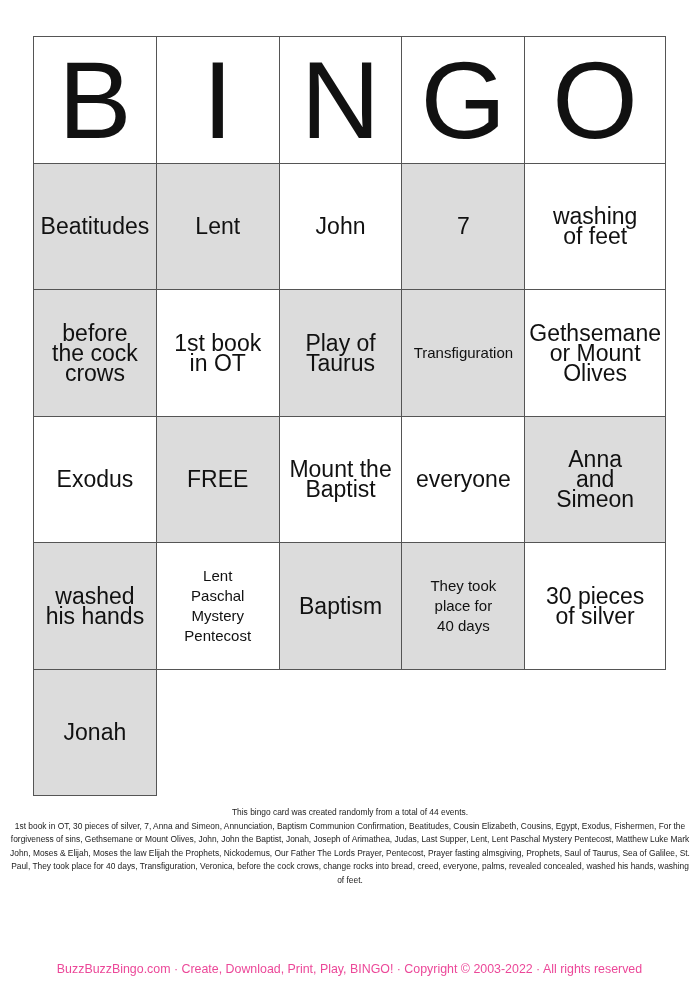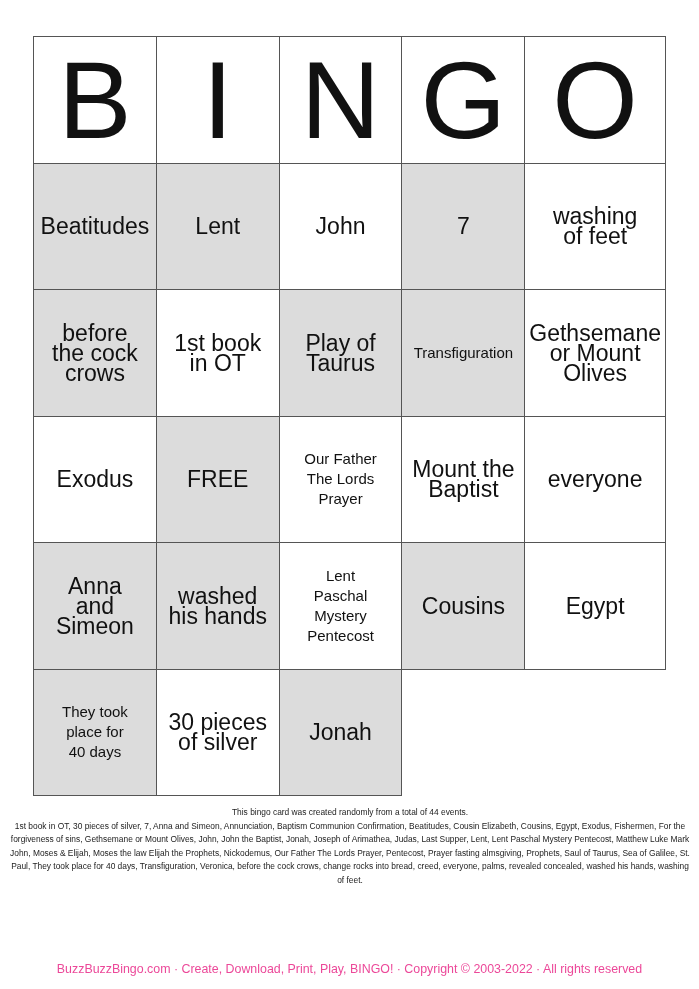--- a/index.html
+++ b/index.html
@@ -58,37 +58,33 @@
     <div class="cell">1st book
 in OT</div>
     <div class="cell shade">Play of
 Taurus</div>
     <div class="cell shade small">Transfiguration</div>
     <div class="cell">Gethsemane
 or Mount
 Olives</div>
     <div class="cell">Exodus</div>
     <div class="cell shade">FREE</div>
-    <div class="cell small">Our Father
-The Lords
-Prayer</div>
     <div class="cell">Mount the
 Baptist</div>
     <div class="cell">everyone</div>
     <div class="cell shade">Anna
 and
 Simeon</div>
     <div class="cell shade">washed
 his hands</div>
     <div class="cell small">Lent
 Paschal
 Mystery
 Pentecost</div>
-    <div class="cell shade">Cousins</div>
-    <div class="cell">Egypt</div>
+    <div class="cell shade">Baptism</div>
     <div class="cell shade small">They took
 place for
 40 days</div>
     <div class="cell">30 pieces
 of silver</div>
     <div class="cell shade">Jonah</div>
   </div>
 
 <div class="events">
   <div>This bingo card was created randomly from a total of 44 events.</div>

